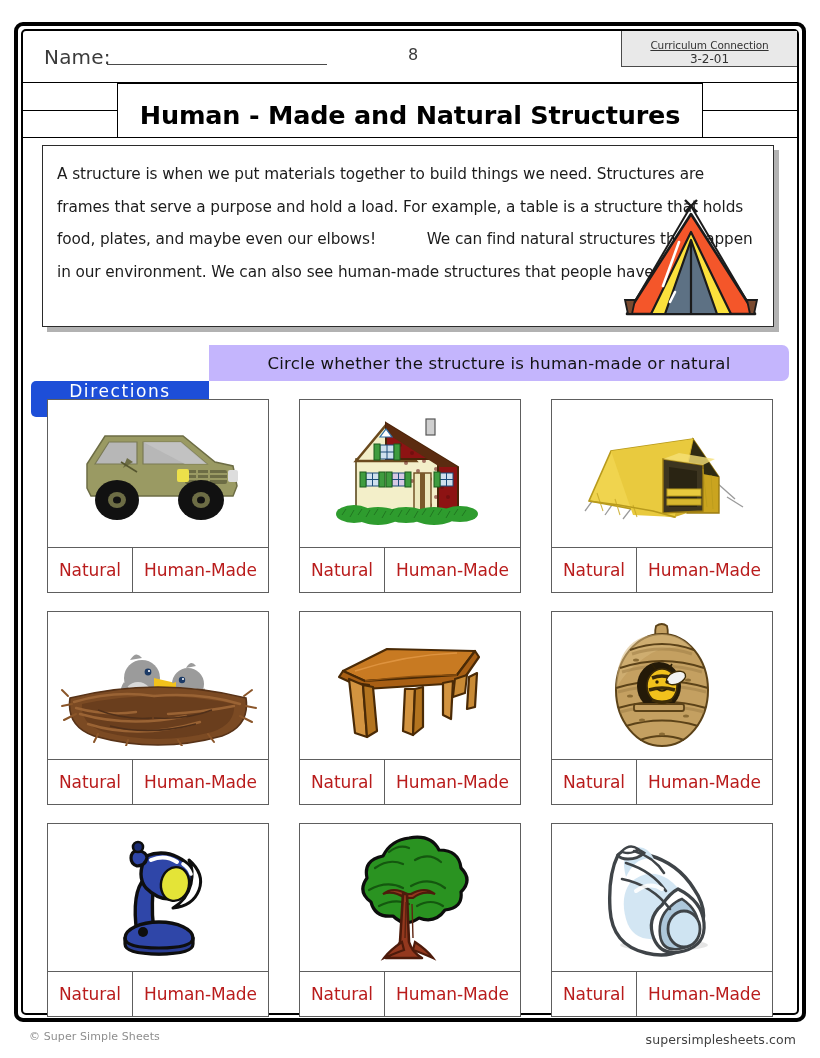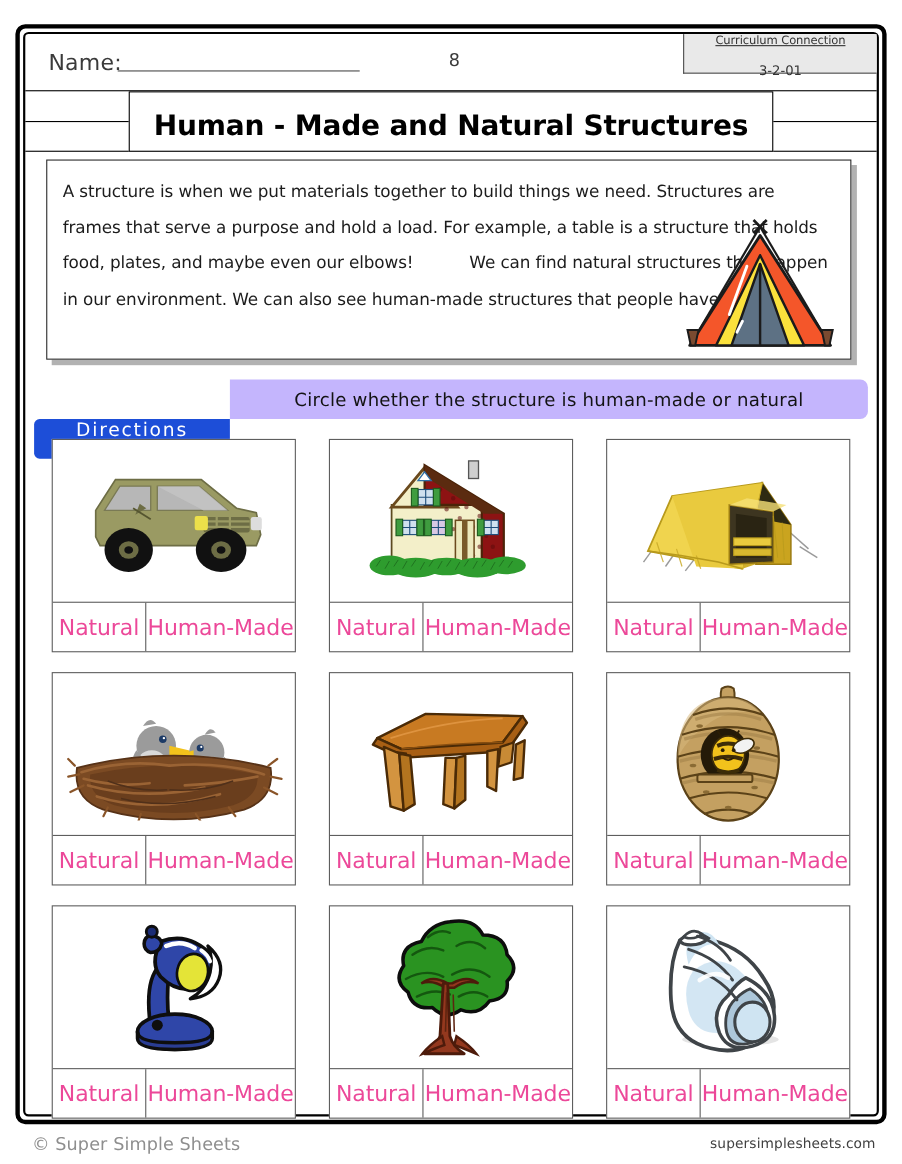--- a/index.html
+++ b/index.html
@@ -64,22 +64,22 @@
     position: absolute;
     right: 0px; top: 0px;
     width: 176px; height: 36px;
     background: #e9e9e9;
     border: 1.2px solid #4a4a4a;
     border-top: none;
     border-right: none;
     display: flex;
     flex-direction: column;
     align-items: center;
-    justify-content: space-between;
-    gap: 14px;
+    justify-content: flex-end;
+    gap: 1px;
   }
   .cc-title {
     font-size: 10.5px;
     color: #333;
     text-decoration: underline;
     letter-spacing: -0.1px;
   }
   .cc-code { font-size: 12px; color: #333; }
 
   
@@ -211,32 +211,32 @@
   .card-pic svg { display: block; }
   .card-answers {
     display: flex;
     height: 45px;
     border-top: 1.1px solid #5e5e5e;
   }
   .ans {
     display: flex;
     align-items: center;
     justify-content: center;
-    font-size: 20px;
-    color: #ec4899;
+    font-size: 17px;
+    color: #b91c1c;
     letter-spacing: -0.1px;
   }
   .ans-natural { width: 85px; border-right: 1.1px solid #5e5e5e; }
   .ans-human   { flex: 1 1 auto; }
 
   
   .footer-left {
     position: absolute;
     left: 29px; top: 1030px;
-    font-size: 16px;
+    font-size: 11px;
     color: #8e8e8e;
     letter-spacing: 0.1px;
   }
   .footer-right {
     position: absolute;
     right: 24px; top: 1032px;
     font-size: 12.5px;
     color: #404040;
     letter-spacing: 0.1px;
   }

